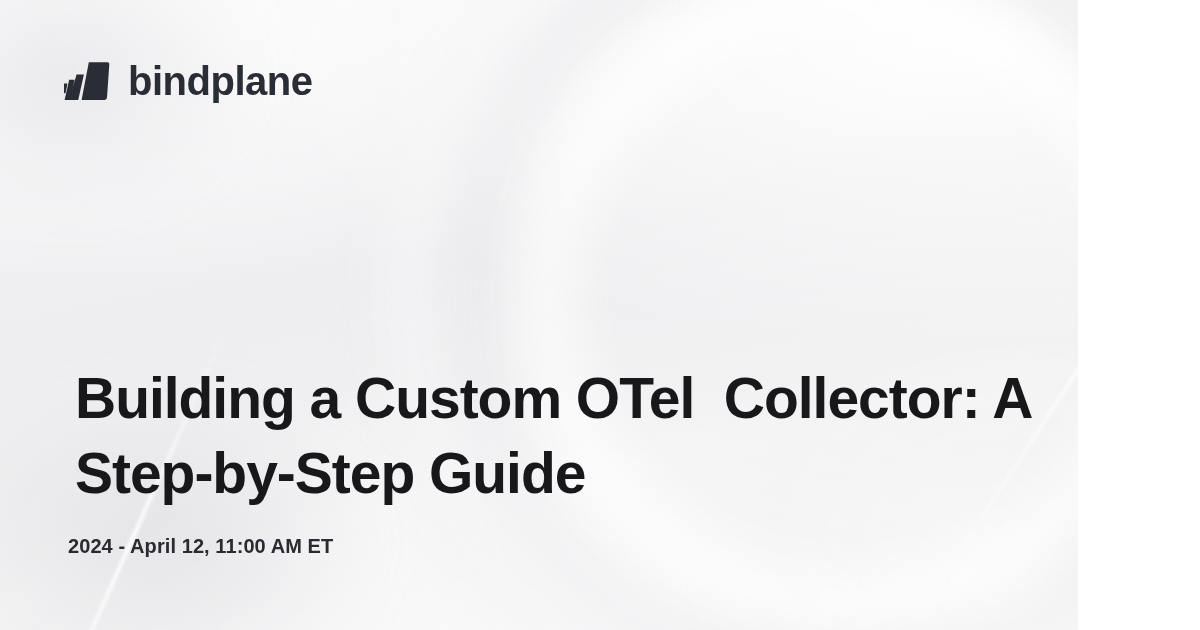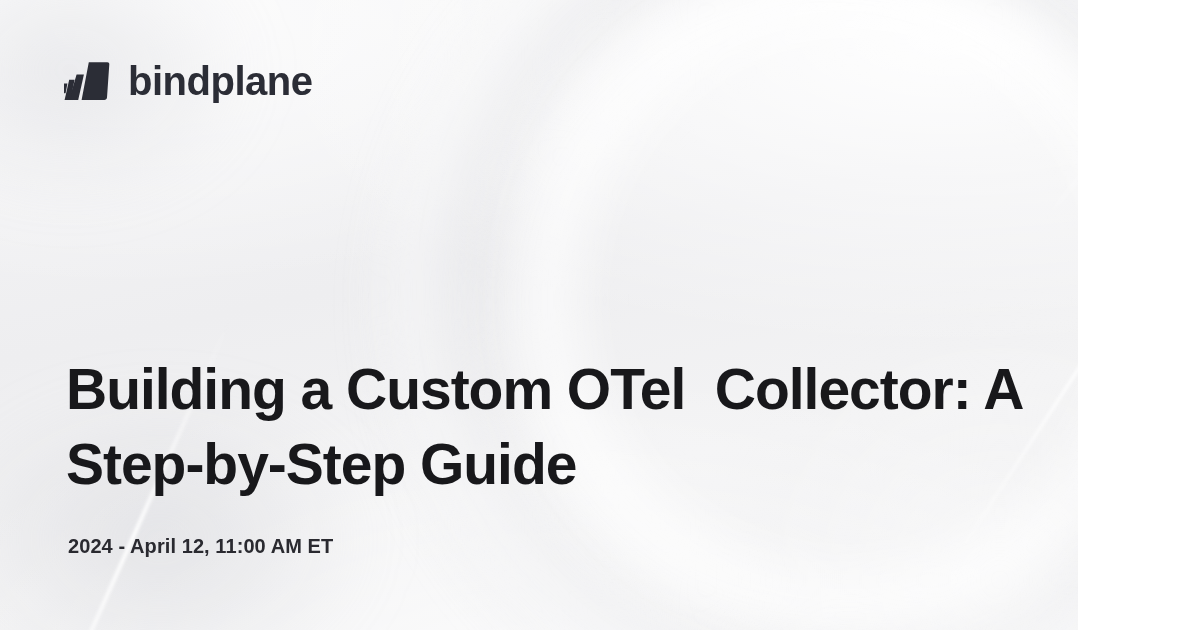--- a/index.html
+++ b/index.html
@@ -195,21 +195,21 @@
     line-height: 1;
     white-space: nowrap;
   }
 
   
   .headline {
     position: absolute;
     left: 62px;
     top: 348px;
     width: 1060px;
-    margin: 4px;
+    margin: 13px;
     font-size: 57px;
     font-weight: 700;
     line-height: 1.31;
     letter-spacing: -0.018em;
     color: #18181b;
     white-space: pre-wrap;
   }
 
   
   .eventdate {

